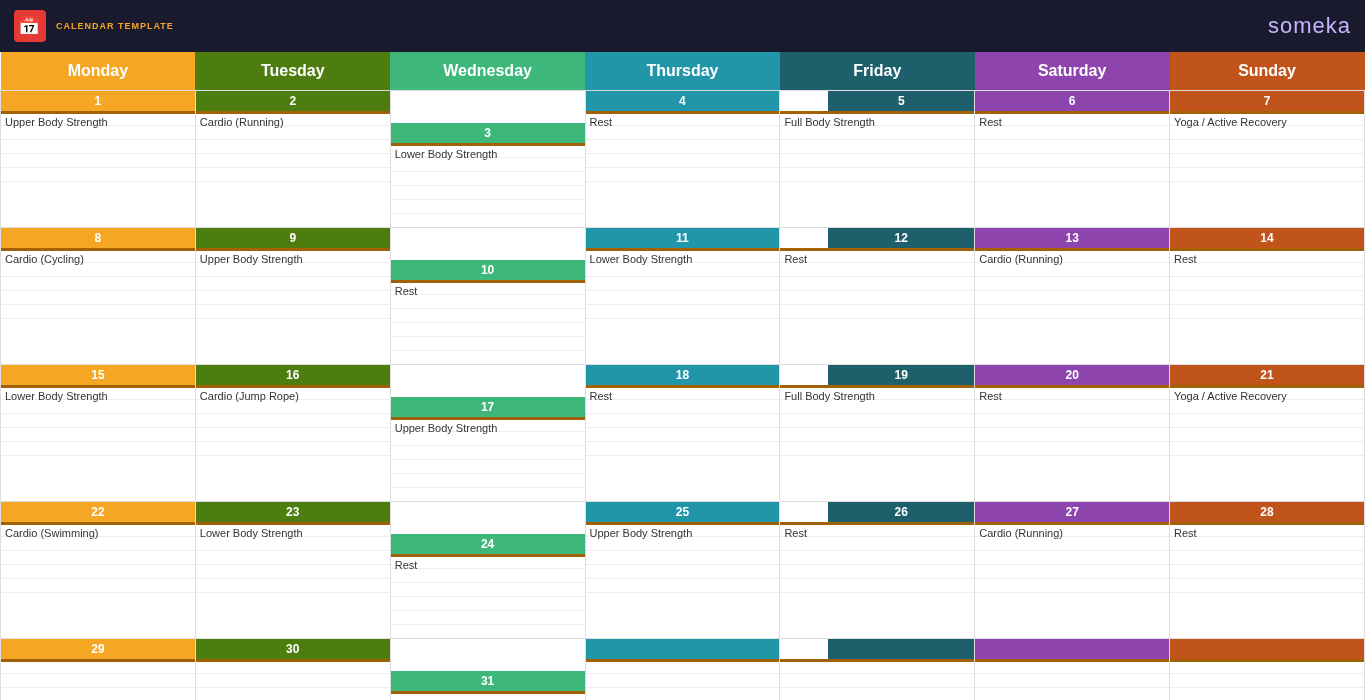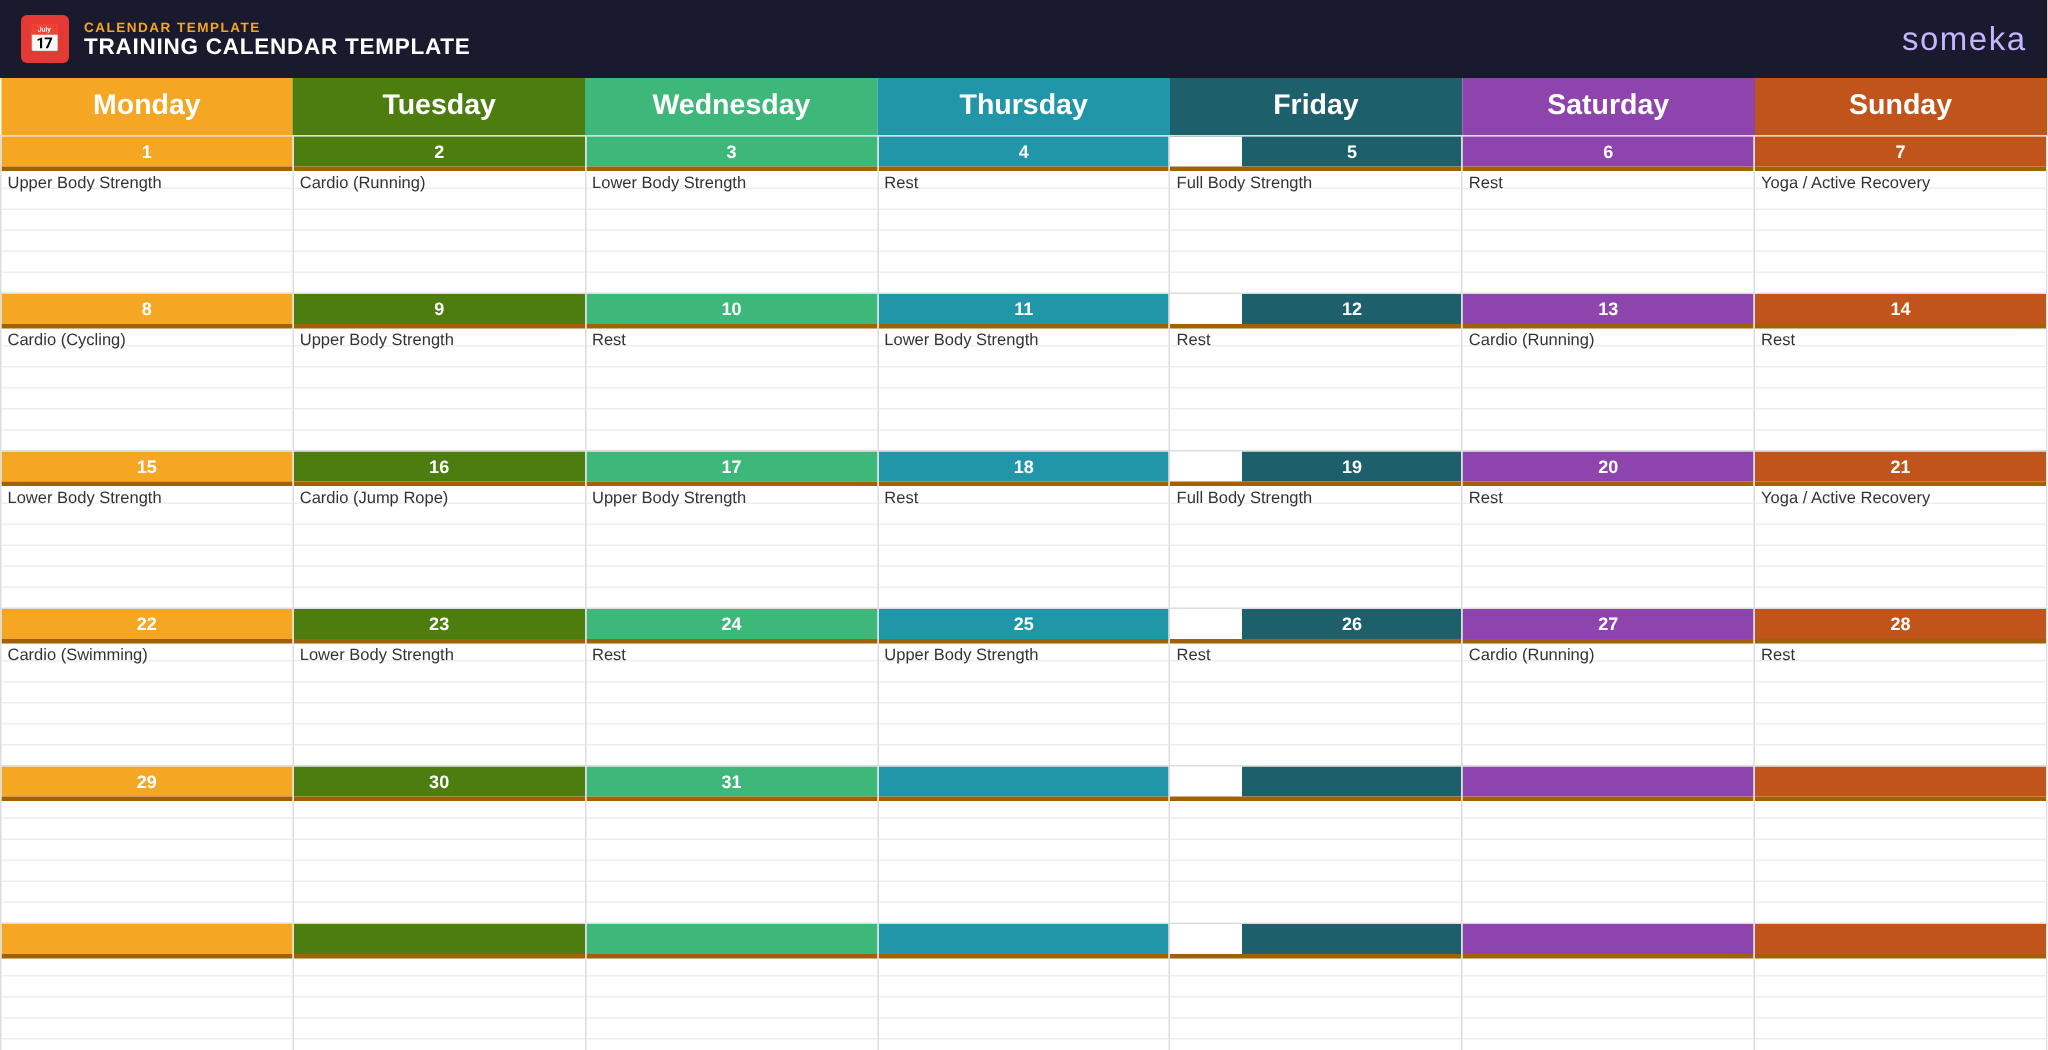--- a/index.html
+++ b/index.html
@@ -43,21 +43,21 @@
       font-weight: 300;
       letter-spacing: 1px;
     }
 
     
     .calendar { width: 100%; border-collapse: collapse; table-layout: fixed; }
 
     
     .day-header {
       color: #fff;
-      font-size: 19px;
+      font-size: 16px;
       font-weight: bold;
       text-align: center;
       padding: 8px 4px;
       height: 38px;
     }
     .day-cell {
       border: 1px solid #ddd;
       vertical-align: top;
       padding: 0;
       min-height: 90px;
@@ -85,35 +85,34 @@
 
     .empty-line {
       display: block;
       height: 14px;
       border-top: 1px solid #eee;
     }
 
     
     .col-mon { background-color: #f5a623; }
     .col-tue { background-color: #4d7c0f; }
-    .col-wed { background-color: #3db87a; }
+    .col-wed { background-color: #3db87a; margin-top: 32px; }
     .col-thu { background-color: #2196a8; }
     .col-fri { background-color: #1d5f6b; margin-left: 48px; }
     .col-sat { background-color: #8e44ad; }
     .col-sun { background-color: #c0541a; }
   </style>
 </head>
 <body>
 
 <div class="header">
   <div class="header-left">
     <div class="header-icon">📅</div>
     <div class="header-text">
       <span class="header-sub">CALENDAR TEMPLATE</span>
-      <span class="header-title">TRAINING CALENDAR TEMPLATE</span>
     </div>
   </div>
   <div class="header-brand">someka</div>
 </div>
 
 <table class="calendar">
   <colgroup>
     <col style="width:14.28%">
     <col style="width:14.28%">
     <col style="width:14.28%">

